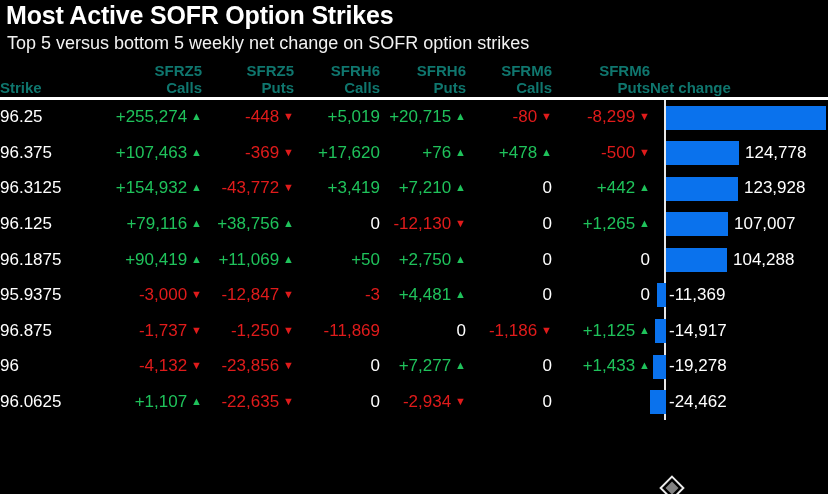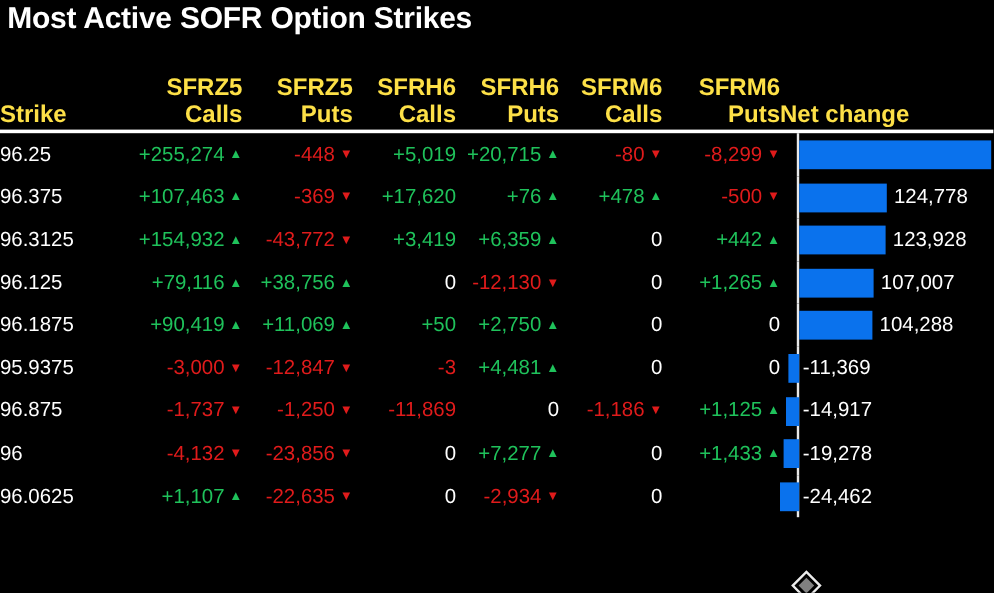--- a/index.html
+++ b/index.html
@@ -53,23 +53,23 @@
     border-collapse: collapse;
     table-layout: fixed;
   }
   table.grid th, table.grid td {
     padding: 0;
     margin: 0;
   }
 
   th.hcell {
     vertical-align: bottom;
-    font-size: 20px;
+    font-size: 15px;
     font-weight: bold;
-    color: #fde047;
+    color: #0f766e;
     padding-bottom: 4px;
     line-height: 1.15;
     white-space: nowrap;
   }
   th.hcell .l1 { display: block; }
   th.hcell .l2 { display: block; }
   th.h-strike { text-align: left; padding-left: 6px; }
   th.h-num    { text-align: right; padding-right: 10px; }
   th.h-net    { text-align: left; padding-left: 8px; }
 
@@ -163,20 +163,21 @@
     margin-top: 48px;
   }
   .wm-logo { width: 26px; height: 26px; display: block; }
 </style>
 </head>
 <body>
 
 <div id="page">
 
   <div class="title">Most Active SOFR Option Strikes</div>
+  <div class="subtitle">Top 5 versus bottom 5 weekly net change on SOFR option strikes</div>
 
   <table class="grid">
     <colgroup>
       <col style="width:96px">
       <col style="width:106px">
       <col style="width:92px">
       <col style="width:86px">
       <col style="width:86px">
       <col style="width:86px">
       <col style="width:98px">
@@ -251,21 +252,21 @@
               <div class="bar pos" style="left: 16px; width: 73px;"></div>
               <span class="netlabel" style="left: 95px;">124,778</span>
             </div>
           </td>
         </tr>
         <tr class="datarow">
           <td class="c-strike">96.3125</td>
           <td class="c-num"><span class="val pos">+154,932</span><span class="arrow up">▲</span></td>
           <td class="c-num"><span class="val neg">-43,772</span><span class="arrow dn">▼</span></td>
           <td class="c-num"><span class="val pos">+3,419</span></td>
-          <td class="c-num"><span class="val pos">+6,359</span><span class="arrow up">▲</span></td>
+          <td class="c-num"><span class="val pos">+7,210</span><span class="arrow up">▲</span></td>
           <td class="c-num"><span class="val zero">0</span></td>
           <td class="c-num"><span class="val pos">+442</span><span class="arrow up">▲</span></td>
           <td class="c-net">
             <div class="netwrap">
               <div class="axis"></div>
               <div class="bar pos" style="left: 16px; width: 72px;"></div>
               <span class="netlabel" style="left: 94px;">123,928</span>
             </div>
           </td>
         </tr>

